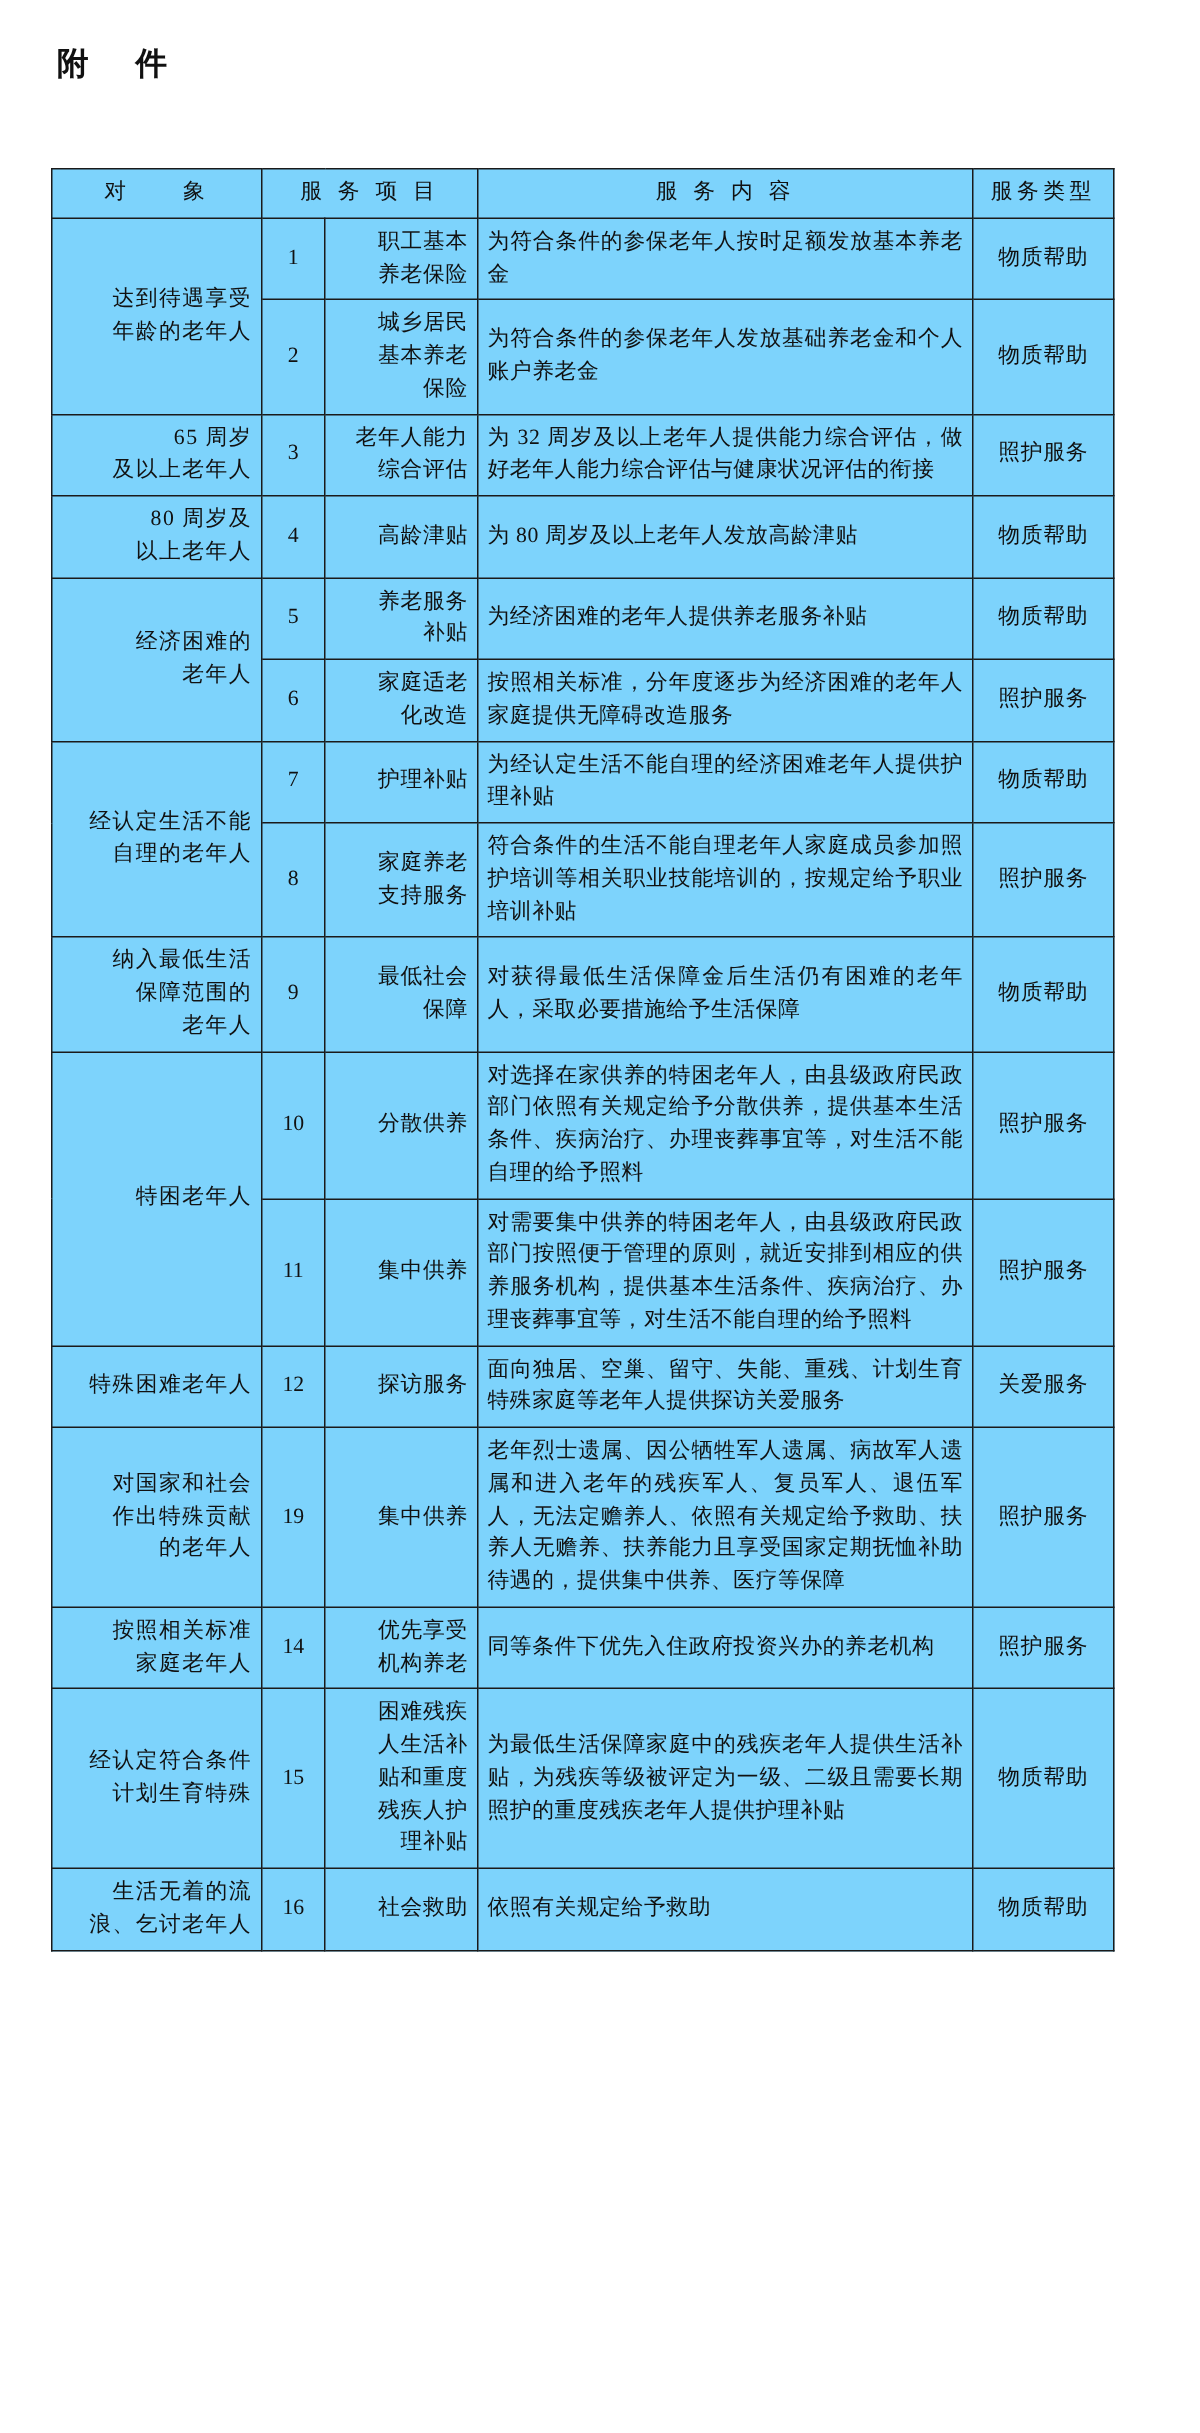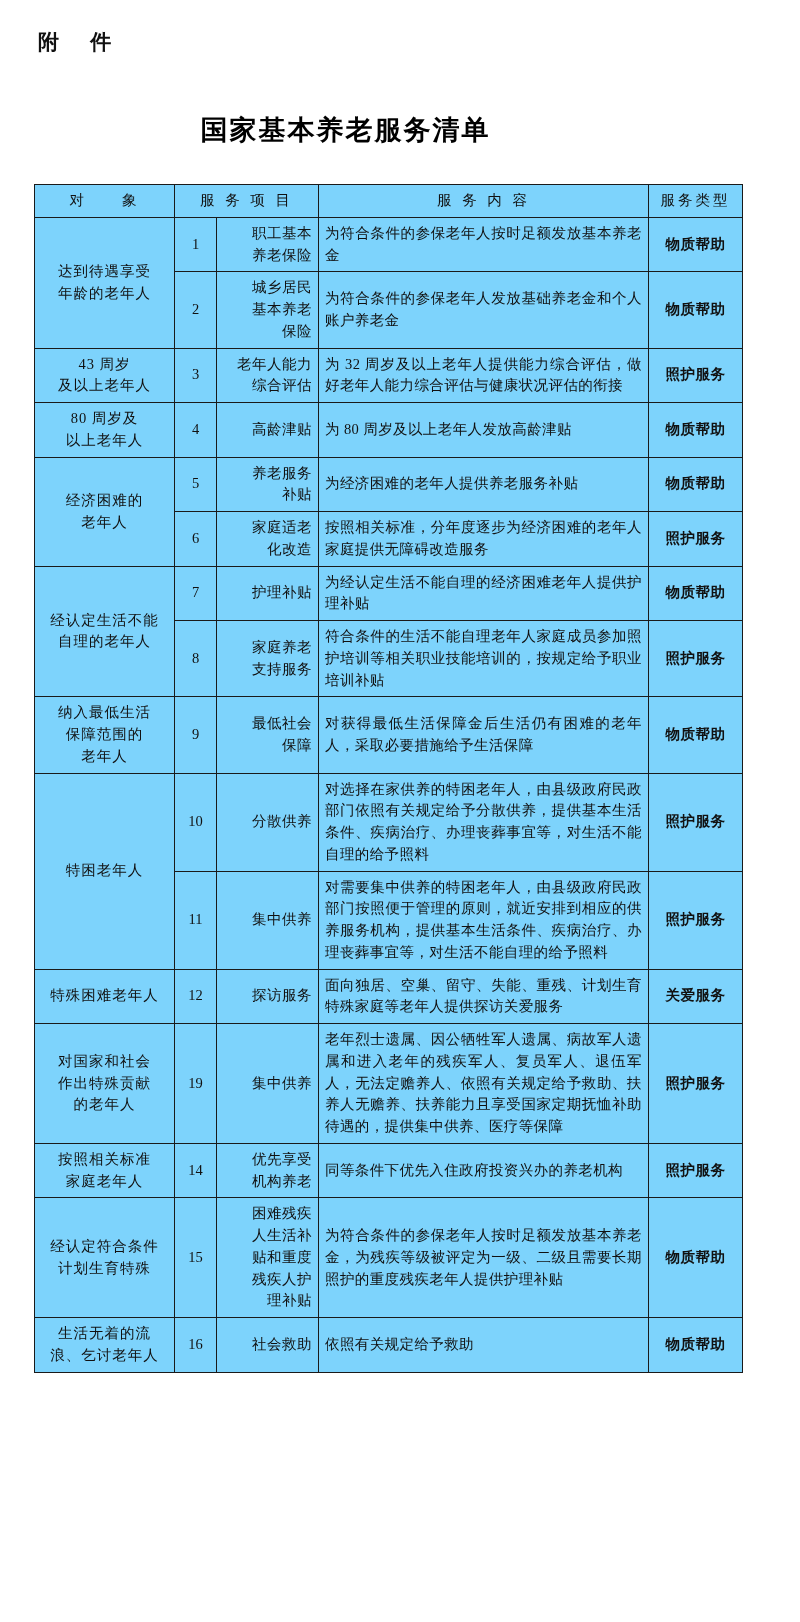--- a/index.html
+++ b/index.html
@@ -61,53 +61,51 @@
     letter-spacing: 3px;
     padding: 9px 4px;
   }
   col.c-object   { width: 140px; }
   col.c-no       { width: 42px;  }
   col.c-item     { width: 102px; }
   col.c-content  { width: 330px; }
   col.c-type     { width: 94px;  }
 
   td.object-cell {
-    text-align: center;
+    text-align: right;
     letter-spacing: 1px;
   }
   td.no-cell {
     text-align: center;
     font-family: "Liberation Serif", serif;
     font-size: 15px;
   }
   td.item-cell {
     text-align: right;
     letter-spacing: 0.5px;
   }
   td.content-cell {
     text-align: justify;
     text-justify: inter-ideograph;
     letter-spacing: 0.4px;
     padding: 6px 8px;
   }
   td.type-cell {
     text-align: center;
     letter-spacing: 0.5px;
-    font-weight: bold;
   }
   .cellline { display: block; }
 </style>
 </head>
 <body>
 
 <div class="page">
 
   <div class="attachment-label">附 件</div>
 
-  <h1 class="doc-title">国家基本养老服务清单</h1>
 
   <table class="list-table">
     <colgroup>
       <col class="c-object">
       <col class="c-no">
       <col class="c-item">
       <col class="c-content">
       <col class="c-type">
     </colgroup>
     <thead>
@@ -137,21 +135,21 @@
           <td class="item-cell">
             <span class="cellline">城乡居民</span>
             <span class="cellline">基本养老</span>
             <span class="cellline">保险</span>
           </td>
           <td class="content-cell">为符合条件的参保老年人发放基础养老金和个人账户养老金</td>
           <td class="type-cell">物质帮助</td>
         </tr>
         <tr>
           <td class="object-cell">
-            <span class="cellline">43 周岁</span>
+            <span class="cellline">65 周岁</span>
             <span class="cellline">及以上老年人</span>
           </td>
           <td class="no-cell">3</td>
           <td class="item-cell">
             <span class="cellline">老年人能力</span>
             <span class="cellline">综合评估</span>
           </td>
           <td class="content-cell">为 32 周岁及以上老年人提供能力综合评估，做好老年人能力综合评估与健康状况评估的衔接</td>
           <td class="type-cell">照护服务</td>
         </tr>
@@ -286,21 +284,21 @@
             <span class="cellline">计划生育特殊</span>
           </td>
           <td class="no-cell">15</td>
           <td class="item-cell">
             <span class="cellline">困难残疾</span>
             <span class="cellline">人生活补</span>
             <span class="cellline">贴和重度</span>
             <span class="cellline">残疾人护</span>
             <span class="cellline">理补贴</span>
           </td>
-          <td class="content-cell">为符合条件的参保老年人按时足额发放基本养老金，为残疾等级被评定为一级、二级且需要长期照护的重度残疾老年人提供护理补贴</td>
+          <td class="content-cell">为最低生活保障家庭中的残疾老年人提供生活补贴，为残疾等级被评定为一级、二级且需要长期照护的重度残疾老年人提供护理补贴</td>
           <td class="type-cell">物质帮助</td>
         </tr>
         <tr>
           <td class="object-cell">
             <span class="cellline">生活无着的流</span>
             <span class="cellline">浪、乞讨老年人</span>
           </td>
           <td class="no-cell">16</td>
           <td class="item-cell">
             <span class="cellline">社会救助</span>

